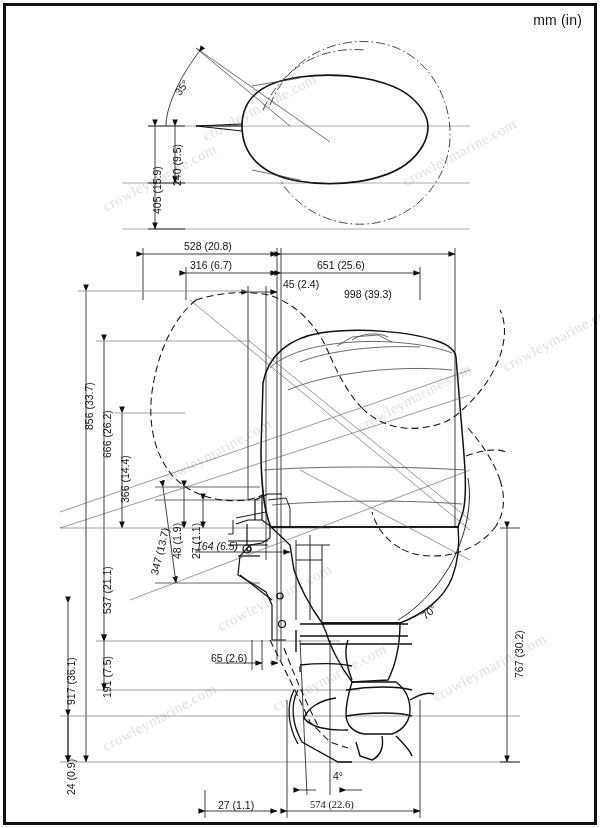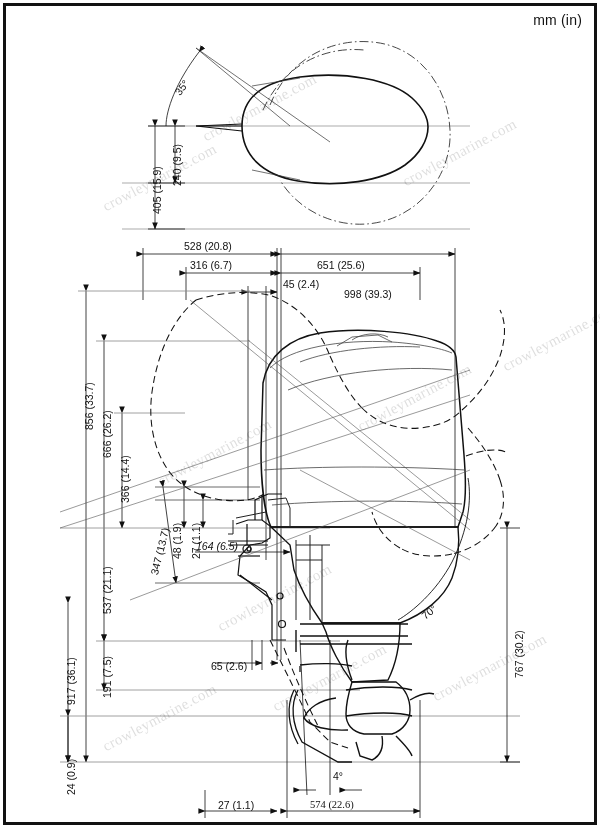--- a/index.html
+++ b/index.html
@@ -318,21 +318,21 @@
   <div class="dimtext vert" style="left:119px;top:503px;transform:rotate(-90deg);">366 (14.4)</div>
   <div class="dimtext vert" style="left:148px;top:573px;transform:rotate(-76deg);">347 (13.7)</div>
   <div class="dimtext vert" style="left:171px;top:559px;transform:rotate(-90deg);">48 (1.9)</div>
   <div class="dimtext vert" style="left:190px;top:559px;transform:rotate(-90deg);">27 (1.1)</div>
   <div class="dimtext vert" style="left:101px;top:614px;transform:rotate(-90deg);">537 (21.1)</div>
   <div class="dimtext vert" style="left:65px;top:705px;transform:rotate(-90deg);">917 (36.1)</div>
   <div class="dimtext vert" style="left:101px;top:698px;transform:rotate(-90deg);">191 (7.5)</div>
   <div class="dimtext vert" style="left:65px;top:795px;transform:rotate(-90deg);">24 (0.9)</div>
 
   <div class="dimtext" style="left:196px;top:540px;font-style:italic;">164 (6.5)</div>
-  <div class="dimtext" style="left:211px;top:652px;margin-top:8px;">65 (2.6)</div>
+  <div class="dimtext" style="left:211px;top:652px;">65 (2.6)</div>
   <div class="dimtext vert" style="left:419px;top:612px;transform:rotate(-38deg);">70°</div>
   <div class="dimtext" style="left:333px;top:770px;">4°</div>
 
   <div class="dimtext vert" style="left:513px;top:678px;transform:rotate(-90deg);">767 (30.2)</div>
 
   <div class="dimtext" style="left:218px;top:799px;">27 (1.1)</div>
   <div class="dimtext" style="left:310px;top:799px;font-family:Liberation Serif, serif;">574 (22.6)</div>
 
   <div id="wm-host">
       <div class="wm" style="left: 100px; top: 200px; transform: rotate(-28deg);">crowleymarine.com</div>

